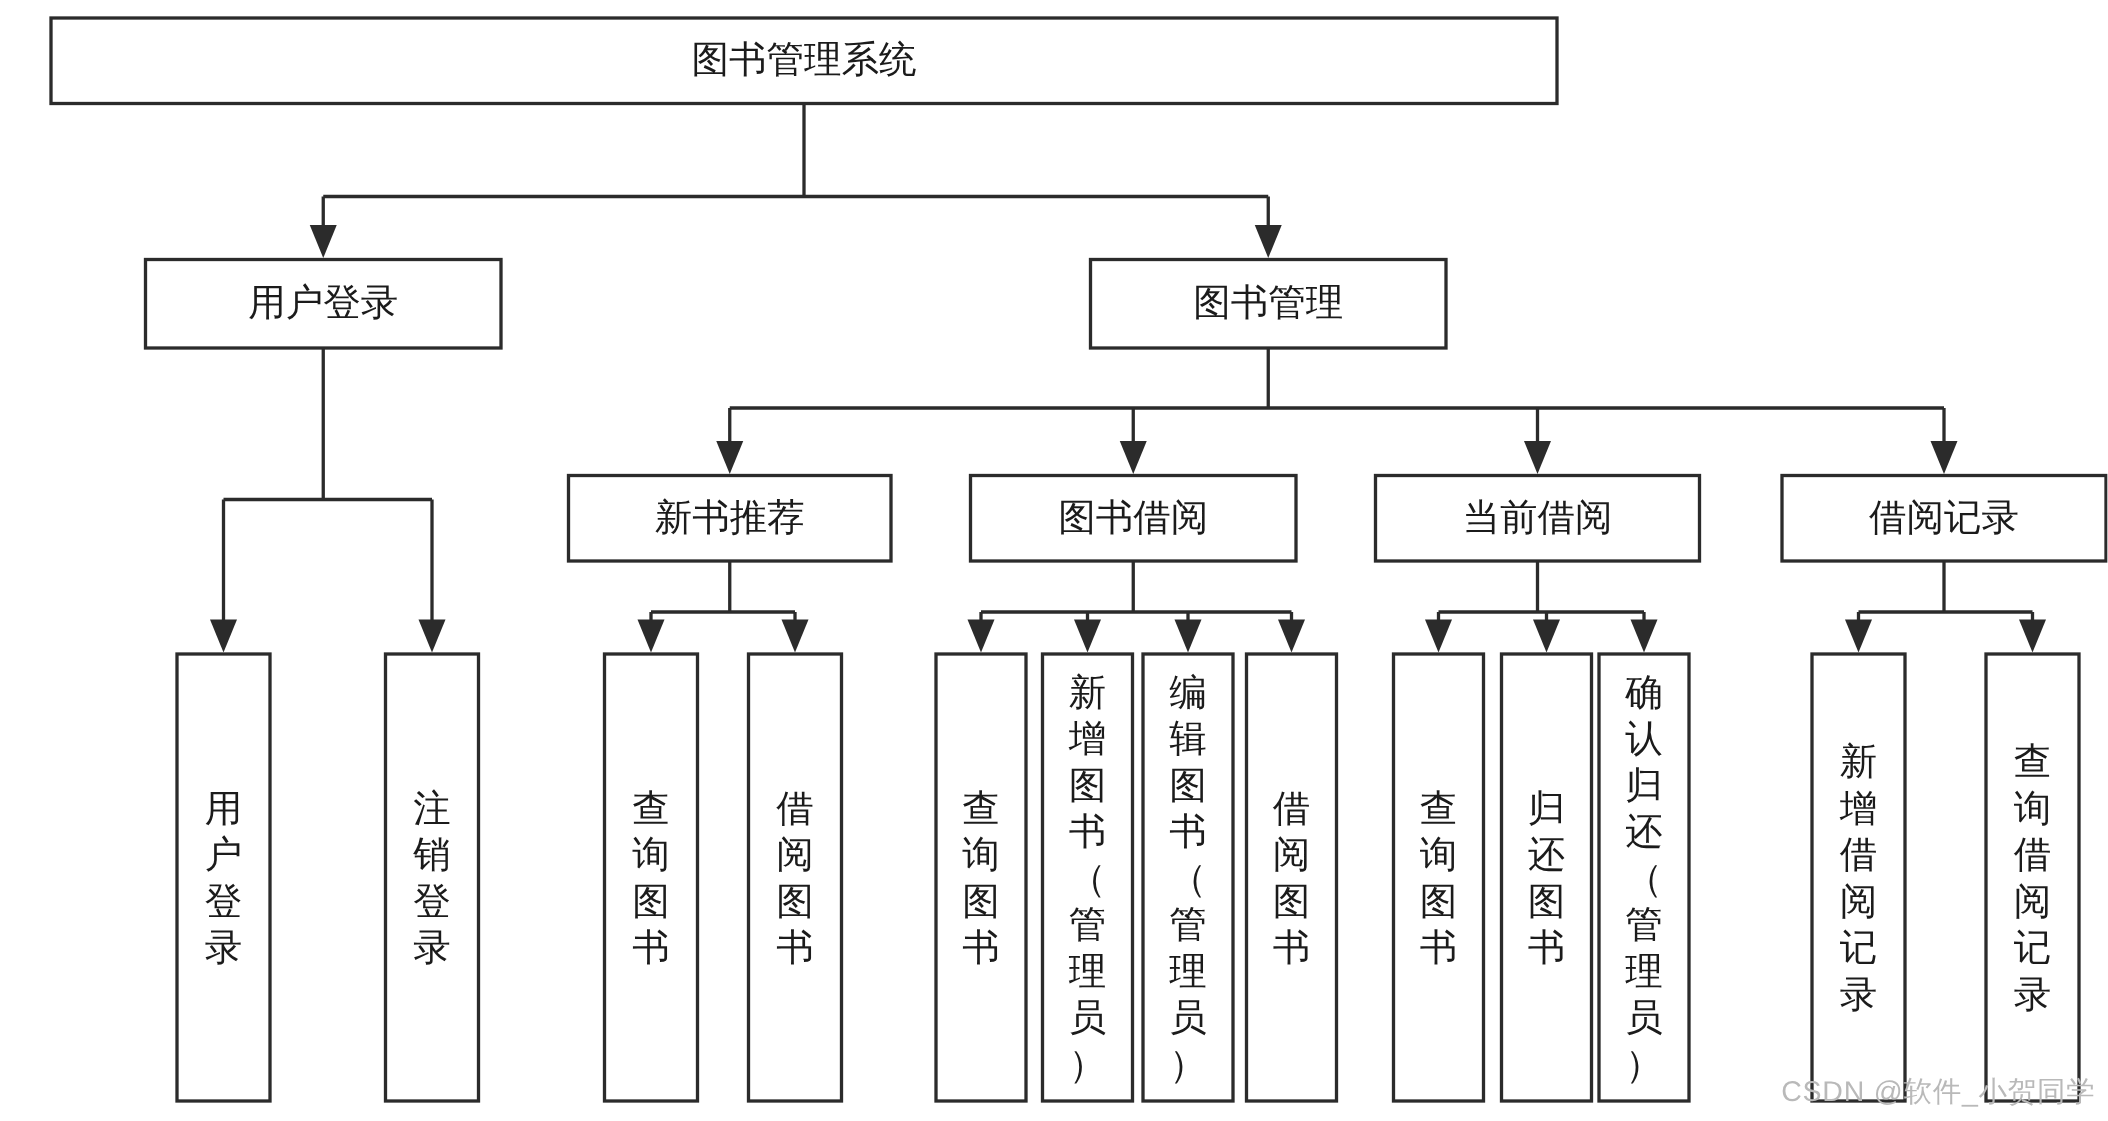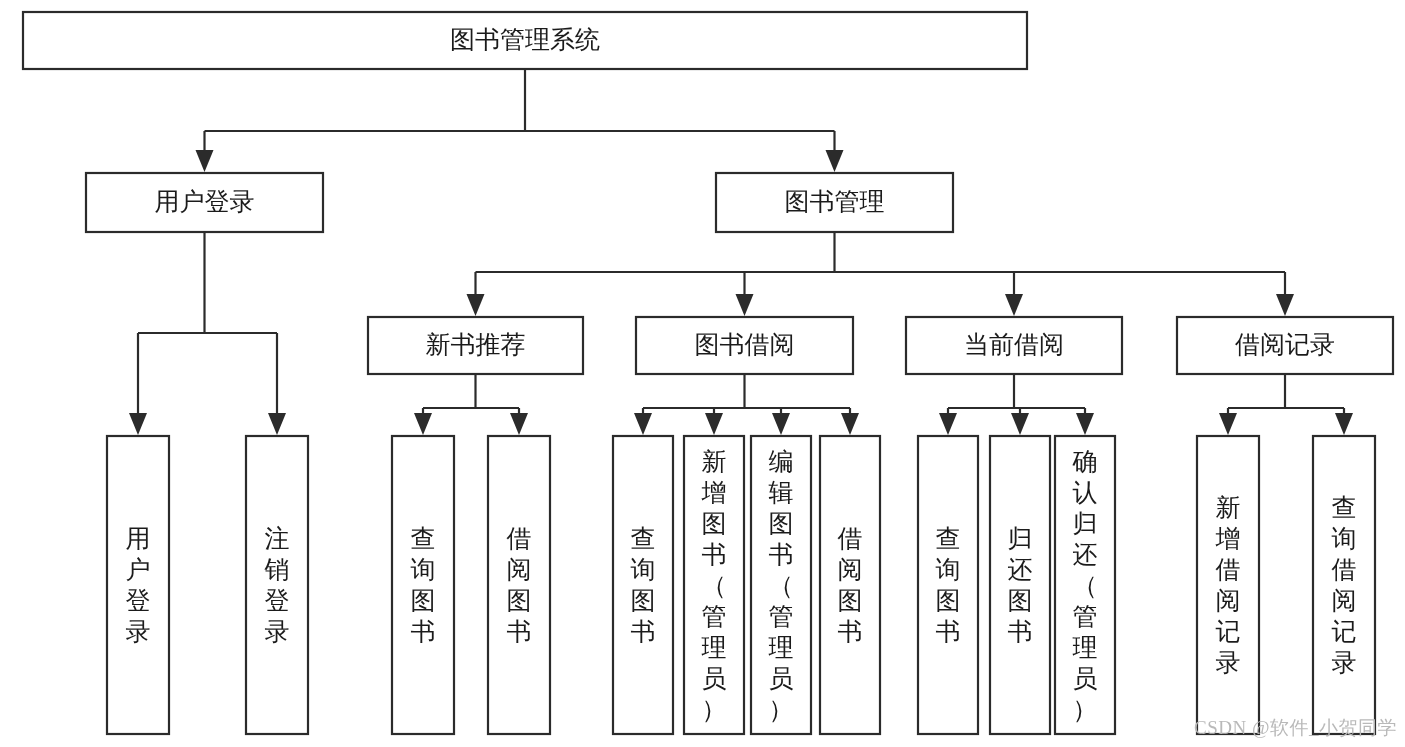--- a/index.html
+++ b/index.html
@@ -9,21 +9,21 @@
   }
   body {
     width: 1405px;
     height: 747px;
     overflow: hidden;
     font-family: "Liberation Sans", "DejaVu Sans", sans-serif;
     position: relative;
   }
   #diagram-root {
     position: absolute;
-    left: 5px;
+    left: 16px;
     top: 0;
     width: 1253px;
     height: 747px;
   }
   .node-box {
     fill: #ffffff;
     stroke: #2b2b2b;
     stroke-width: 2.2;
   }
   .node-label {
@@ -45,21 +45,21 @@
     fill: none;
   }
   .edge-arrow {
     fill: #2b2b2b;
     stroke: none;
   }
   .watermark-text {
     position: absolute;
     right: 8px;
     bottom: 6px;
-    font-family: Liberation Serif, serif;
+    font-family: Liberation Sans, sans-serif;
     font-size: 19px;
     color: #b9b9b9;
     white-space: nowrap;
     letter-spacing: 0.5px;
   }
 </style>
 </head>
 <body>
 
 <div id="diagram-root">

